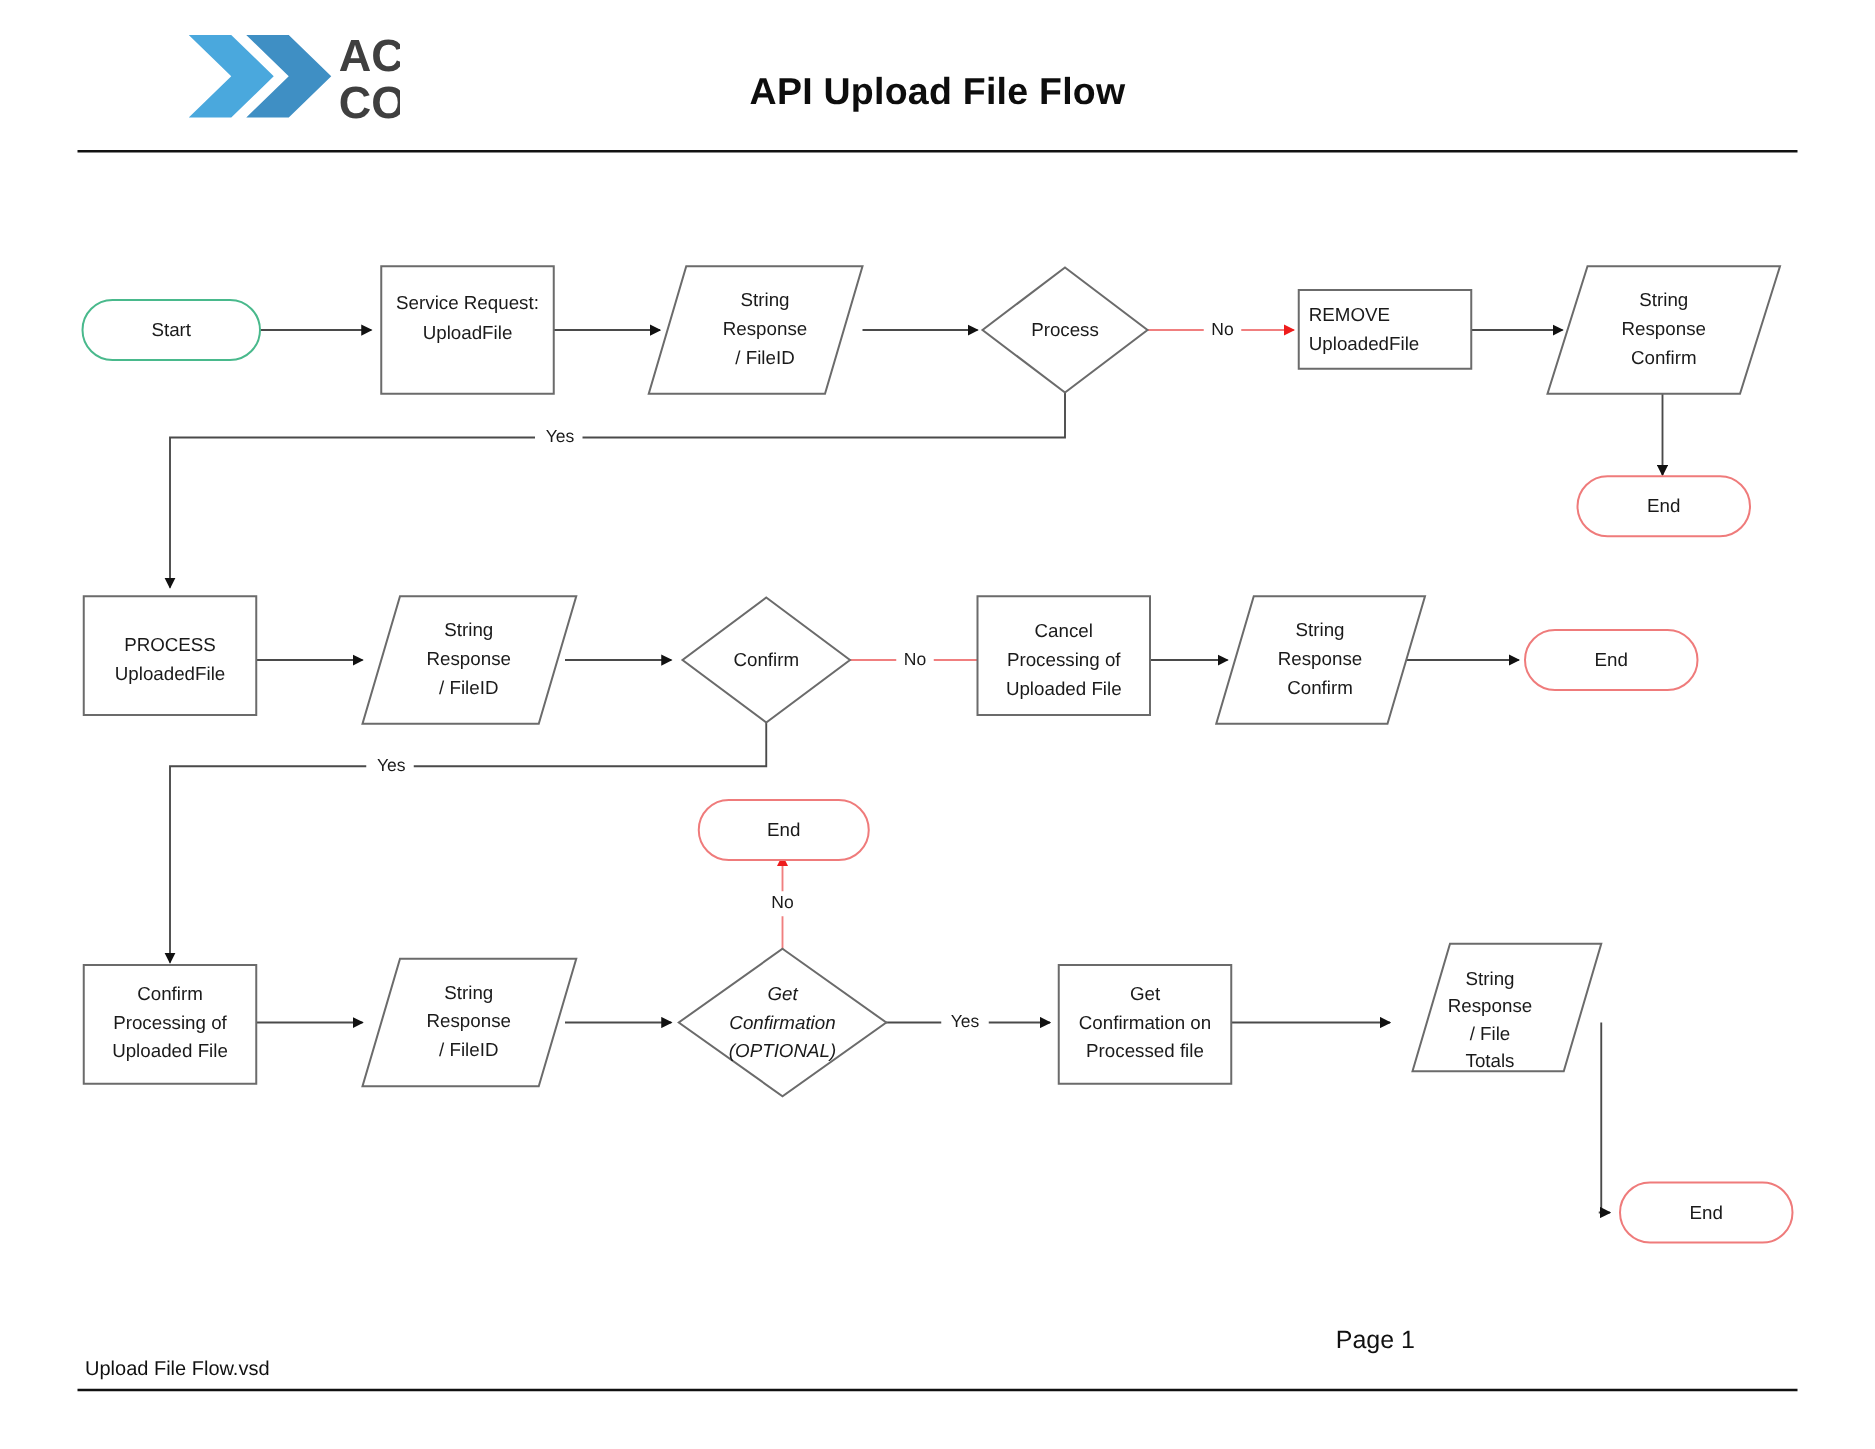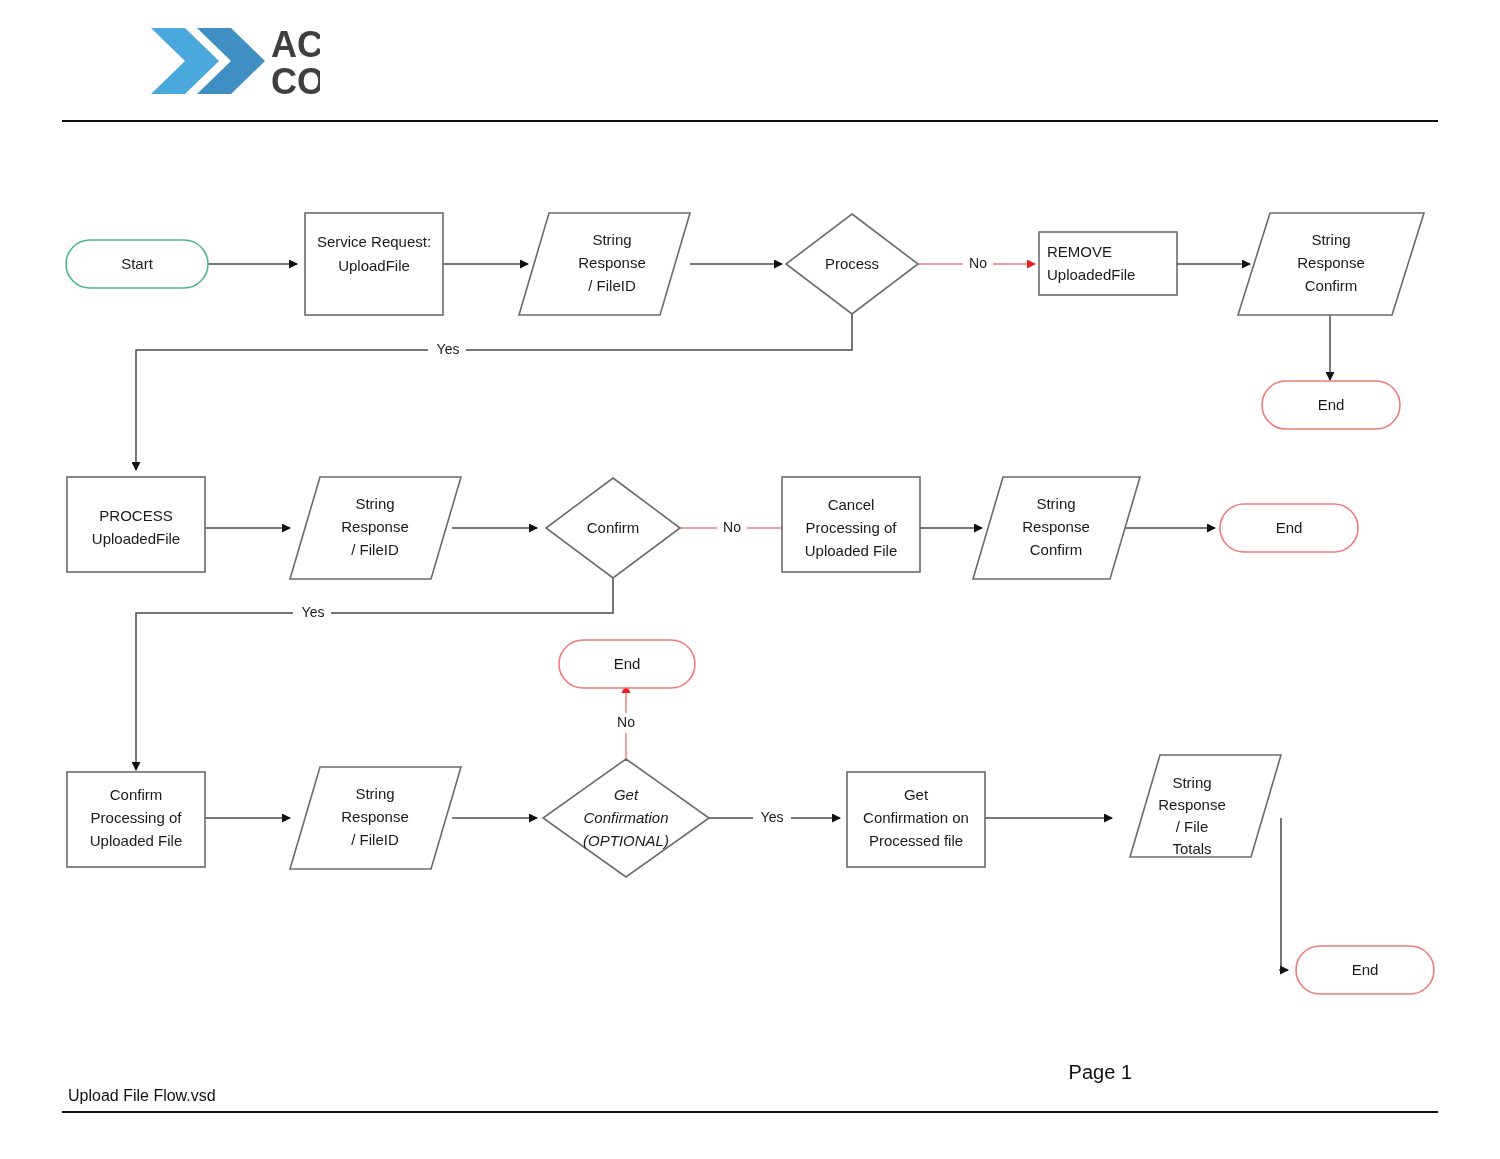--- a/index.html
+++ b/index.html
@@ -126,20 +126,21 @@
       <svg width="175" height="78" viewBox="0 0 175 78">
         <g>
           <polygon points="6,6 40,6 74,39 40,72 6,72 40,39" fill="#4aa8dd"></polygon>
           <polygon points="52,6 86,6 120,39 86,72 52,72 86,39" fill="#3f8fc4"></polygon>
         </g>
         <text x="126" y="35" font-family="Liberation Sans, sans-serif" font-size="36" font-weight="bold" fill="#3f3f3f">ACH</text>
         <text x="126" y="72" font-family="Liberation Sans, sans-serif" font-size="36" font-weight="bold" fill="#3f3f3f">COM</text>
       </svg>
     </div>
 
+    <div class="doc-title">API Upload File Flow</div>
 
     <div class="header-rule"></div>
   </div>
 
   <div class="canvas">
     <svg width="1500" height="950" viewBox="0 0 1500 950">
 
       <defs>
         <marker id="ah" markerWidth="9" markerHeight="9" refX="8" refY="4.5" orient="auto" markerUnits="userSpaceOnUse">
           <path d="M0,0 L9,4.5 L0,9 z" class="head"></path>

